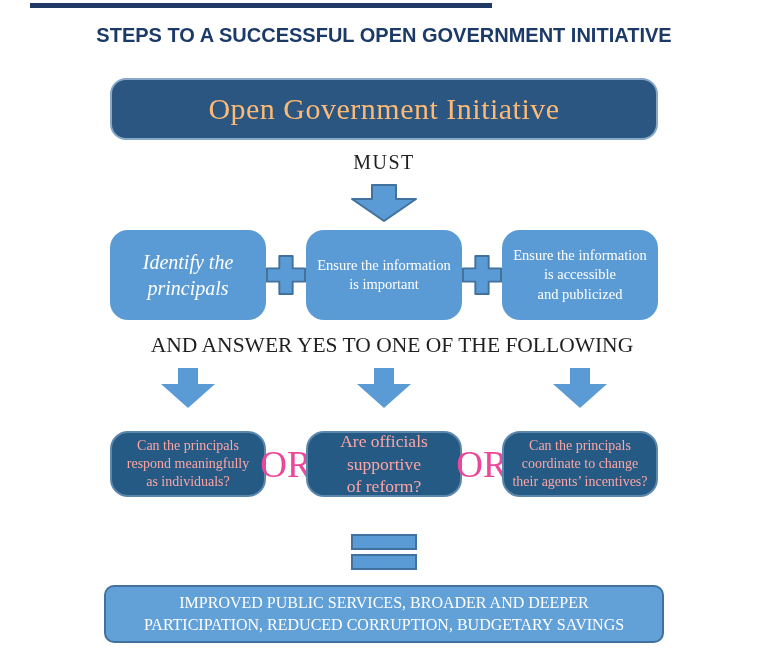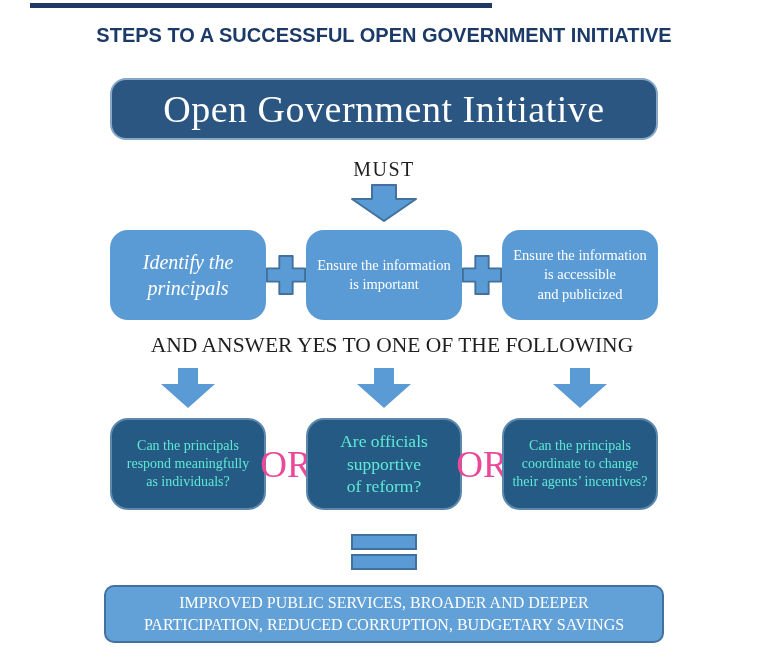--- a/index.html
+++ b/index.html
@@ -13,24 +13,24 @@
     position:absolute; top:24px; left:0; width:768px; text-align:center;
     font-family:"Liberation Sans", sans-serif; font-weight:bold;
     font-size:20px; color:#1b3a68; white-space:nowrap;
   }
 
   .banner {
     position:absolute; left:110px; top:78px; width:548px; height:62px;
     background:#2a5681; border:2px solid #87a9c7; border-radius:16px;
     box-sizing:border-box; display:flex; align-items:center; justify-content:center;
   }
-  .banner-label { color:#ffffff; font-size:38px; letter-spacing:0.5px; white-space:nowrap; }
+  .banner-label { color:#fdba74; font-size:30px; letter-spacing:0.5px; white-space:nowrap; }
 
   .must-label {
-    position:absolute; top:158px; left:0; width:768px; text-align:center;
+    position:absolute; top:151px; left:0; width:768px; text-align:center;
     font-size:20px; color:#1f1f1f; letter-spacing:1.5px;
   }
 
   .arrow-main { position:absolute; left:351px; top:184px; width:66px; height:38px; }
 
   .flow-row { position:absolute; left:110px; width:548px; display:flex; align-items:center; }
   .row-requirements { top:230px; height:90px; }
   .row-arrows { top:368px; height:40px; }
   .row-questions { top:418px; height:92px; }
 
@@ -43,24 +43,24 @@
     text-align:center; color:#ffffff; font-size:14.5px; line-height:1.32; text-wrap:balance;
   }
   .req-box.first { font-size:20px;font-style:italic; }
 
   .and-answer-label {
     position:absolute; top:333px; left:0; width:768px; text-align:center;
     font-size:21.5px; color:#1f1f1f; white-space:nowrap;margin-left:8px;
   }
 
   .q-box {
-    width:156px; height:92px; flex:none; background:#255a85;
+    width:156px; height:66px; flex:none; background:#255a85;
     border:2px solid #5d88ad; border-radius:18px; box-sizing:border-box; padding:4px;
     display:flex; align-items:center; justify-content:center; text-align:center;
-    color:#5eead4; font-size:14px; line-height:1.3; text-wrap:balance;
+    color:#fca5a5; font-size:14px; line-height:1.3; text-wrap:balance;
   }
   .q-box.mid { font-size:17.5px; }
 
   .or-label { font-size:37px; color:#ec4899; white-space:nowrap; }
 
   .equals-wrap { position:absolute; left:351px; top:532px; width:66px; height:40px; }
 
   .outcome-box {
     position:absolute; left:104px; top:585px; width:560px; height:58px;
     background:#62a0d8; border:2px solid #41719c; border-radius:10px;

